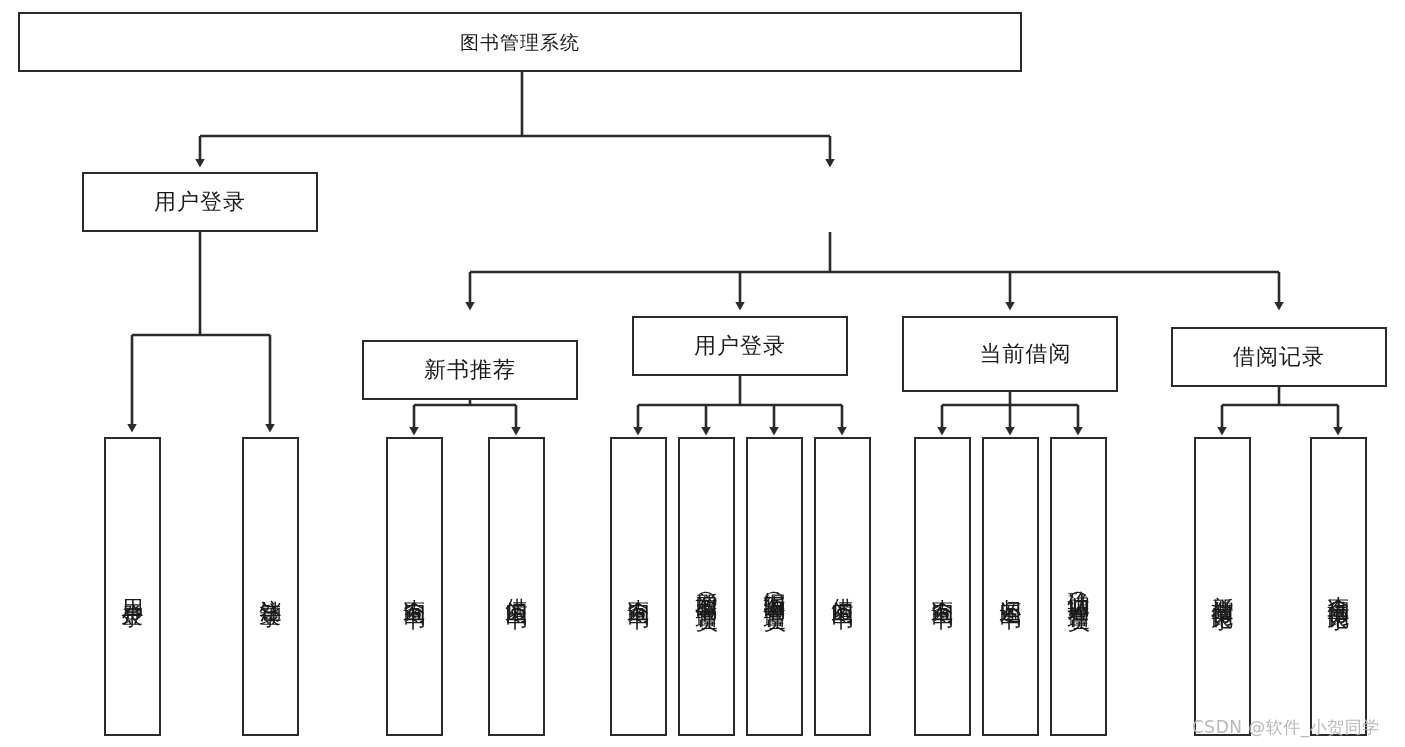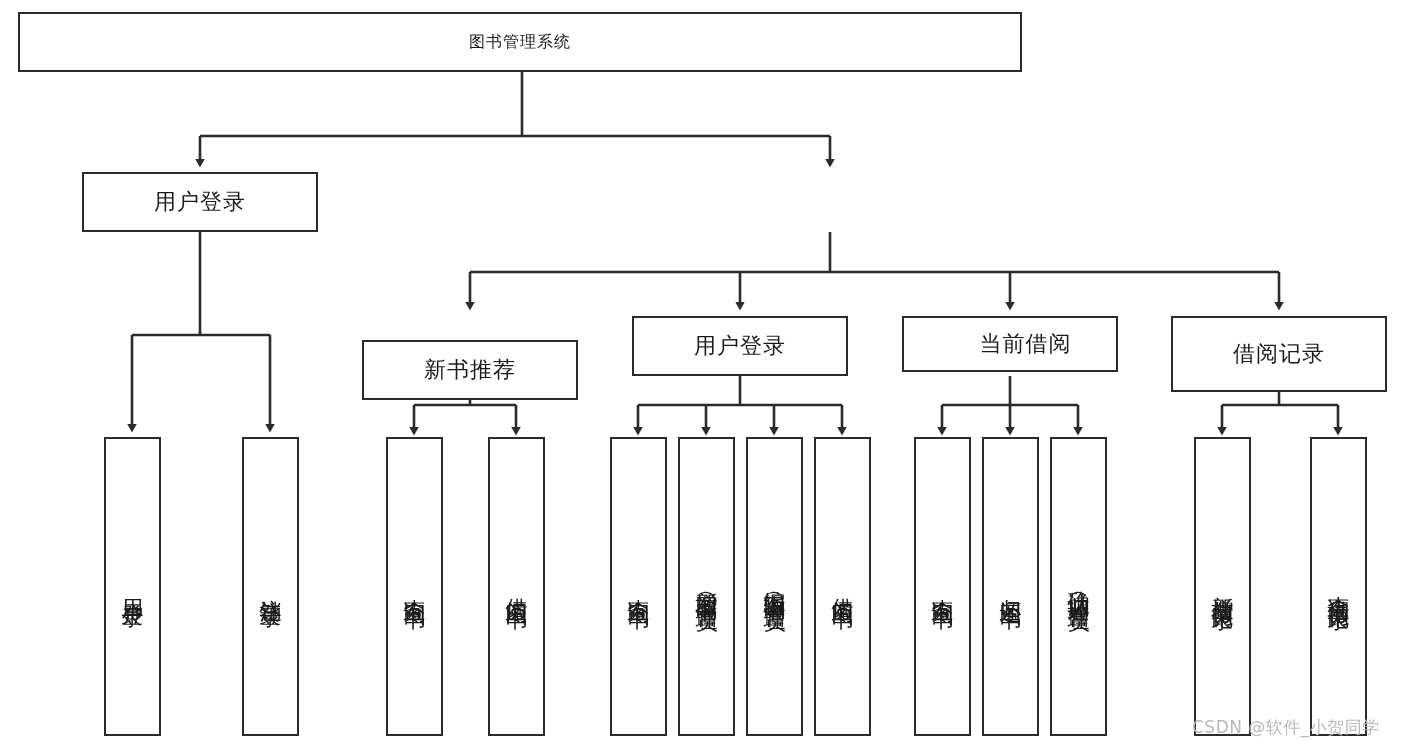--- a/index.html
+++ b/index.html
@@ -36,21 +36,21 @@
     justify-content: center;
     text-align: center;
     z-index: 2;
   }
   .node.horiz {
     font-size: 22px;
     line-height: 1.1;
     letter-spacing: 1px;
   }
   .node.root {
-    font-size: 16px;
+    font-size: 19px;
   }
   .node.vert {
     writing-mode: vertical-rl;
     text-orientation: upright;
     font-size: 22px;
     line-height: 1.0;
     letter-spacing: 3px;
     padding-top: 6px;
     padding-bottom: 6px;
     align-items: center;
@@ -132,24 +132,24 @@
   <div class="node horiz" style="left:82px; top:172px; width:236px; height:60px;">
     <span>用户登录</span>
   </div>
 
   <div class="node horiz" style="left:362px; top:316px; width:216px; height:60px;margin-top:24px;">
     <span>新书推荐</span>
   </div>
   <div class="node horiz" style="left:632px; top:316px; width:216px; height:60px;">
     <span>用户登录</span>
   </div>
-  <div class="node horiz" style="left:902px; top:316px; width:216px; height:56px;padding-left:31px;">
+  <div class="node horiz" style="left:902px; top:316px; width:216px; height:76px;padding-left:31px;">
     <span>当前借阅</span>
   </div>
-  <div class="node horiz" style="left:1171px; top:316px; width:216px; height:76px;">
+  <div class="node horiz" style="left:1171px; top:327px; width:216px; height:60px;">
     <span>借阅记录</span>
   </div>
 
   <div class="node vert" style="left:104px; top:437px; width:57px; height:299px;">
     <span class="vlabel">用户登录</span>
   </div>
   <div class="node vert" style="left:242px; top:437px; width:57px; height:299px;">
     <span class="vlabel">注销登录</span>
   </div>
 

